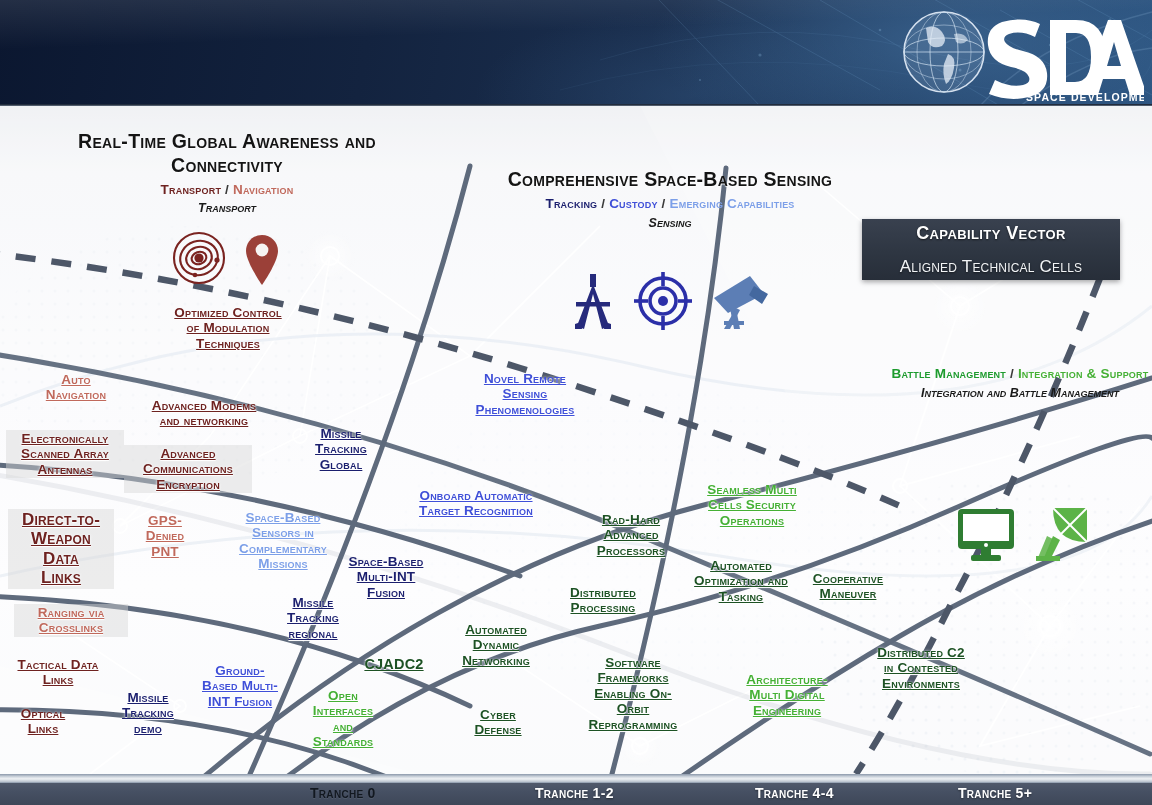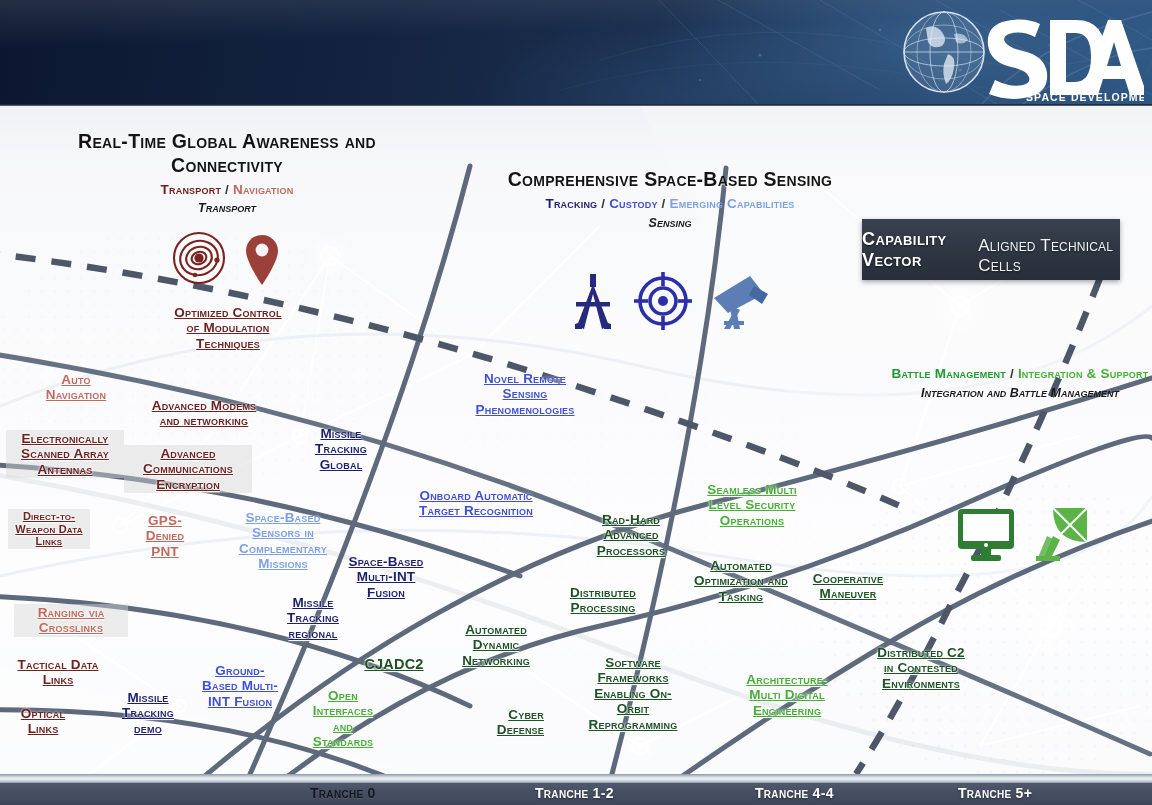--- a/index.html
+++ b/index.html
@@ -106,21 +106,21 @@
 
   
   .iconrow { position: absolute; display: flex; align-items: flex-end; justify-content: center; gap: 18px; }
 
   
   .legend {
     position: absolute;
     left: 862px; top: 219px;
     width: 258px; height: 61px;
     background: linear-gradient(to bottom, #39414f 0%, #2e3642 55%, #272e39 100%);
-    display: flex; flex-direction: row;
+    display: flex; flex-direction: column;
     align-items: center; justify-content: center;
     box-shadow: 0 2px 5px rgba(0,0,0,.35);
   }
   .legend-t {
     font-size: 18px; font-weight: bold; color: #fff;
     font-variant: small-caps; letter-spacing: .4px;
     text-shadow: 0 1px 2px rgba(0,0,0,.6);
   }
   .legend-s {
     font-size: 17px; font-weight: normal; color: #f2f4f6;
@@ -412,25 +412,25 @@
       <div class="cell" style="left: 124px; top: 445px; width: 128px; font-size: 13.5px; color: rgb(110, 34, 32); text-shadow: rgba(255, 255, 255, 0.95) 0px 1px 1px, rgba(255, 255, 255, 0.9) 0px 0px 3px; background: rgba(214, 214, 216, 0.45); padding: 1px 3px;">Advanced
 Communications
 Encryption</div>
       <div class="cell" style="left: 296px; top: 426px; width: 90px; font-size: 13.5px; color: rgb(27, 31, 110); text-shadow: rgba(255, 255, 255, 0.95) 0px 1px 1px, rgba(255, 255, 255, 0.9) 0px 0px 3px;">Missile
 Tracking
 Global</div>
       <div class="cell" style="left: 450px; top: 371px; width: 150px; font-size: 13.5px; color: rgb(63, 79, 216); text-shadow: rgba(255, 255, 255, 0.95) 0px 1px 1px, rgba(255, 255, 255, 0.9) 0px 0px 3px;">Novel Remote
 Sensing
 Phenomenologies</div>
       <div class="cell" style="left: 684px; top: 482px; width: 136px; font-size: 13.5px; color: rgb(69, 176, 53); text-shadow: rgba(255, 255, 255, 0.95) 0px 1px 1px, rgba(255, 255, 255, 0.9) 0px 0px 3px;">Seamless Multi
-Level Security
+Cells Security
 Operations</div>
       <div class="cell" style="left: 396px; top: 488px; width: 160px; font-size: 13.5px; color: rgb(63, 79, 216); text-shadow: rgba(255, 255, 255, 0.95) 0px 1px 1px, rgba(255, 255, 255, 0.9) 0px 0px 3px;">Onboard Automatic
 Target Recognition</div>
-      <div class="cell" style="left: 8px; top: 509px; width: 82px; font-size: 11px; color: rgb(110, 34, 32); text-shadow: rgba(255, 255, 255, 0.95) 0px 1px 1px, rgba(255, 255, 255, 0.9) 0px 0px 3px; background: rgba(214, 214, 216, 0.45); padding: 1px 3px;">Direct-to-
+      <div class="cell" style="left: 8px; top: 509px; width: 106px; font-size: 17px; color: rgb(110, 34, 32); text-shadow: rgba(255, 255, 255, 0.95) 0px 1px 1px, rgba(255, 255, 255, 0.9) 0px 0px 3px; background: rgba(214, 214, 216, 0.45); padding: 1px 3px;">Direct-to-
 Weapon Data
 Links</div>
       <div class="cell" style="left: 128px; top: 513px; width: 74px; font-size: 13.5px; color: rgb(192, 105, 92); text-shadow: rgba(255, 255, 255, 0.95) 0px 1px 1px, rgba(255, 255, 255, 0.9) 0px 0px 3px;">GPS-
 Denied
 PNT</div>
       <div class="cell" style="left: 224px; top: 510px; width: 118px; font-size: 13.5px; color: rgb(124, 159, 232); text-shadow: rgba(255, 255, 255, 0.95) 0px 1px 1px, rgba(255, 255, 255, 0.9) 0px 0px 3px;">Space-Based
 Sensors in
 Complementary
 Missions</div>
       <div class="cell" style="left: 334px; top: 554px; width: 104px; font-size: 13.5px; color: rgb(27, 31, 110); text-shadow: rgba(255, 255, 255, 0.95) 0px 1px 1px, rgba(255, 255, 255, 0.9) 0px 0px 3px;">Space-Based
@@ -473,21 +473,21 @@
 demo</div>
       <div class="cell" style="left: 296px; top: 688px; width: 94px; font-size: 13.5px; color: rgb(69, 176, 53); text-shadow: rgba(255, 255, 255, 0.95) 0px 1px 1px, rgba(255, 255, 255, 0.9) 0px 0px 3px;">Open
 Interfaces
 and
 Standards</div>
       <div class="cell" style="left: 730px; top: 672px; width: 114px; font-size: 13.5px; color: rgb(69, 176, 53); text-shadow: rgba(255, 255, 255, 0.95) 0px 1px 1px, rgba(255, 255, 255, 0.9) 0px 0px 3px;">Architecture-
 Multi Digital
 Engineering</div>
       <div class="cell" style="left: 2px; top: 706px; width: 82px; font-size: 13.5px; color: rgb(110, 34, 32); text-shadow: rgba(255, 255, 255, 0.95) 0px 1px 1px, rgba(255, 255, 255, 0.9) 0px 0px 3px;">Optical
 Links</div>
-      <div class="cell" style="left: 452px; top: 707px; width: 92px; font-size: 13.5px; color: rgb(29, 82, 36); text-shadow: rgba(255, 255, 255, 0.95) 0px 1px 1px, rgba(255, 255, 255, 0.9) 0px 0px 3px; text-align: right;">Cyber
+      <div class="cell" style="left: 452px; top: 707px; width: 92px; font-size: 13.5px; color: rgb(29, 82, 36); text-shadow: rgba(255, 255, 255, 0.95) 0px 1px 1px, rgba(255, 255, 255, 0.9) 0px 0px 3px;">Cyber
 Defense</div>
     </div>
 
   <div class="tranche-sep"></div>
   <div class="tranche-bar"></div>
   <div id="tranche-root">
       <div class="tranche-lbl tranche-dark" style="left: 310px;">Tranche 0</div>
       <div class="tranche-lbl tranche-light" style="left: 535px;">Tranche 1-2</div>
       <div class="tranche-lbl tranche-light" style="left: 755px;">Tranche 4-4</div>
       <div class="tranche-lbl tranche-light" style="left: 958px;">Tranche 5+</div>

